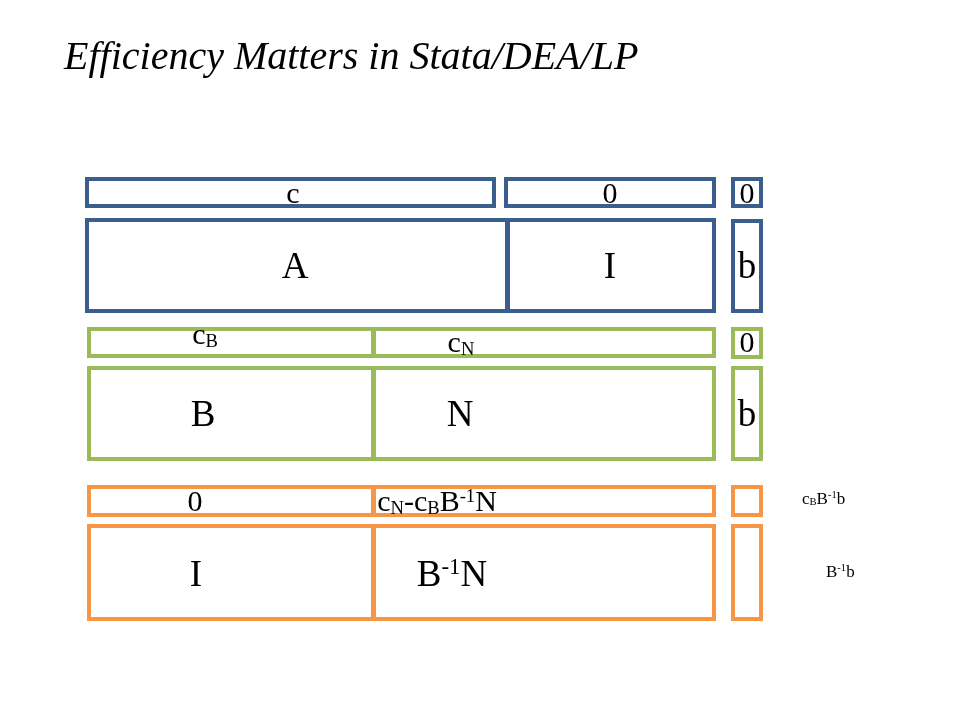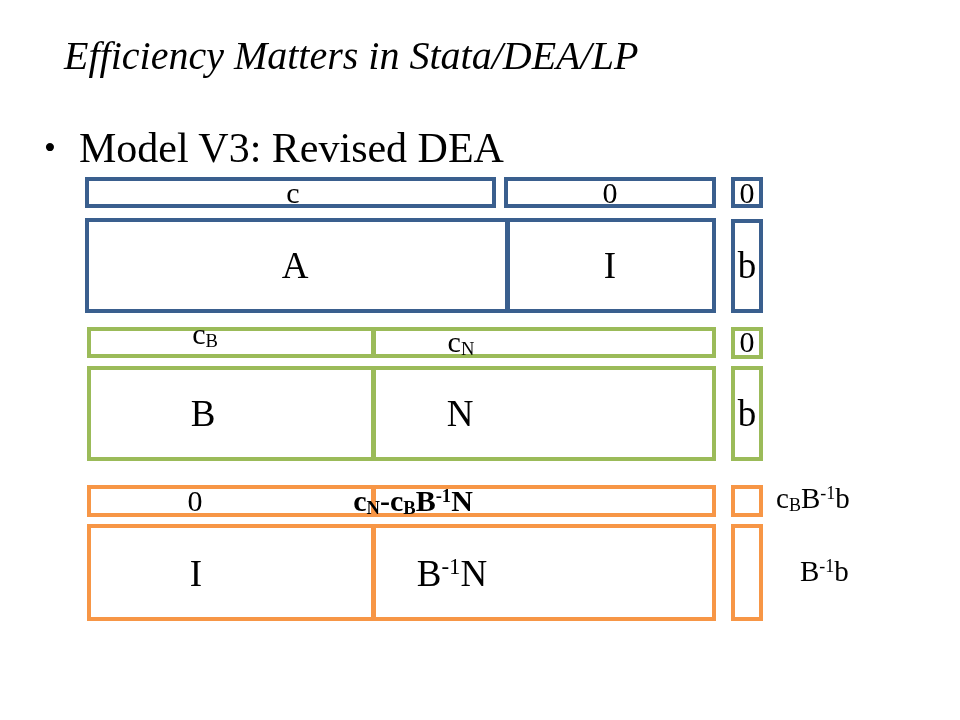--- a/index.html
+++ b/index.html
@@ -16,36 +16,33 @@
     position:absolute; left:44px; top:124px; font-size:42px; line-height:1.15;
     white-space:nowrap;
   }
   .bullet-glyph { display:inline-block; margin-right:23px; font-size:34px; vertical-align:3px; }
   .box { position:absolute; border:4px solid #444; background:#ffffff; box-sizing:border-box; }
   .vdiv { position:absolute; top:0; bottom:0; width:5px; background:#444; }
   .lbl {
     position:absolute; transform:translate(-50%,-50%); line-height:1;
     white-space:nowrap;
   }
-  .side-lbl { position:absolute; transform:translateY(-50%); line-height:1; font-size:29px; white-space:nowrap; }
+  .side-lbl { position:absolute; transform:translateY(-50%); line-height:1; font-size:17px; white-space:nowrap;margin-left:26px; }
   .f30 { font-size:30px; }
   .f37 { font-size:37px; }
   sub { font-size:0.62em; vertical-align:-0.18em; line-height:0; }
   sup { font-size:0.62em; vertical-align:0.5em; line-height:0; }
 </style>
 </head>
 <body>
 
 <div id="slide">
 
   <div class="title">Efficiency Matters in Stata/DEA/LP</div>
 
-  <div class="bullet-line">
-    <span class="bullet-glyph">•</span><span>Model V3: Revised DEA</span>
-  </div>
 
   <div>
 
     <div class="box" style="left: 85px; top: 177px; width: 411px; height: 31px; border-color: rgb(58, 95, 142);"></div>
     <div class="box" style="left: 504px; top: 177px; width: 212px; height: 31px; border-color: rgb(58, 95, 142);"></div>
     <div class="box" style="left: 731px; top: 177px; width: 32px; height: 31px; border-color: rgb(58, 95, 142);"></div>
     <span class="lbl f30" style="left:293px; top:193px;">c</span>
     <span class="lbl f30" style="left:610px; top:193px;">0</span>
     <span class="lbl f30" style="left:747px; top:193px;">0</span>
 
@@ -77,21 +74,21 @@
     <span class="lbl f37" style="left:747px; top:413px;">b</span>
   </div>
 
   <div>
 
     <div class="box" style="left: 87px; top: 485px; width: 629px; height: 32px; border-color: rgb(247, 150, 70);">
       <div class="vdiv" style="left: 280px; background-color: rgb(247, 150, 70);"></div>
     </div>
     <div class="box" style="left: 731px; top: 485px; width: 32px; height: 32px; border-color: rgb(247, 150, 70);"></div>
     <span class="lbl f30" style="left:195px; top:501px;">0</span>
-    <span class="lbl f30" style="left:413px; top:501px;font-weight:bold;"><span>c</span><sub>N</sub><span>-c</span><sub>B</sub><span>B</span><sup>-1</sup><span>N</span></span>
+    <span class="lbl f30" style="left:437px; top:501px;"><span>c</span><sub>N</sub><span>-c</span><sub>B</sub><span>B</span><sup>-1</sup><span>N</span></span>
     <span class="side-lbl" style="left:776px; top:498px;"><span>c</span><sub>B</sub><span>B</span><sup>-1</sup><span>b</span></span>
 
     <div class="box" style="left: 87px; top: 524px; width: 629px; height: 97px; border-color: rgb(247, 150, 70);">
       <div class="vdiv" style="left: 280px; background-color: rgb(247, 150, 70);"></div>
     </div>
     <div class="box" style="left: 731px; top: 524px; width: 32px; height: 97px; border-color: rgb(247, 150, 70);"></div>
     <span class="lbl f37" style="left:196px; top:573px;">I</span>
     <span class="lbl f37" style="left:452px; top:573px;"><span>B</span><sup>-1</sup><span>N</span></span>
     <span class="side-lbl" style="left:800px; top:571px;"><span>B</span><sup>-1</sup><span>b</span></span>
   </div>

